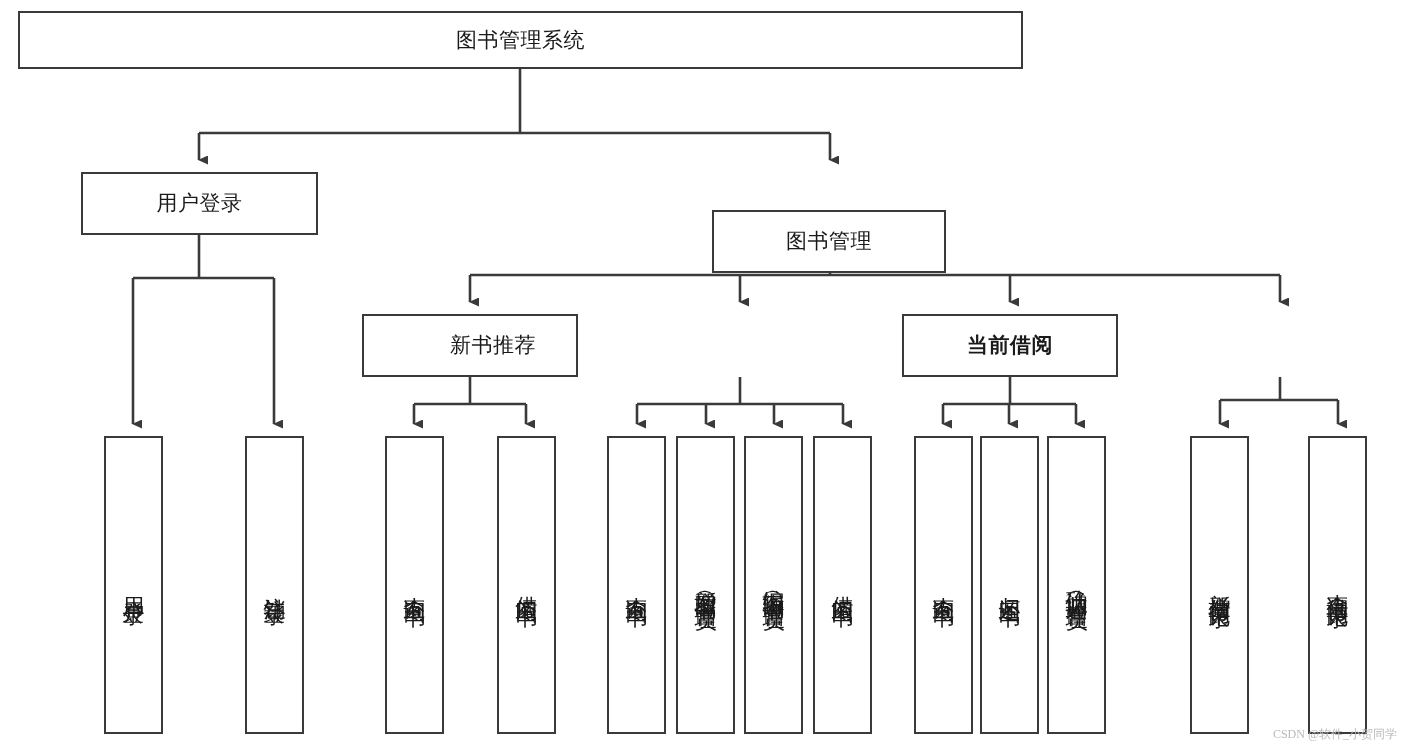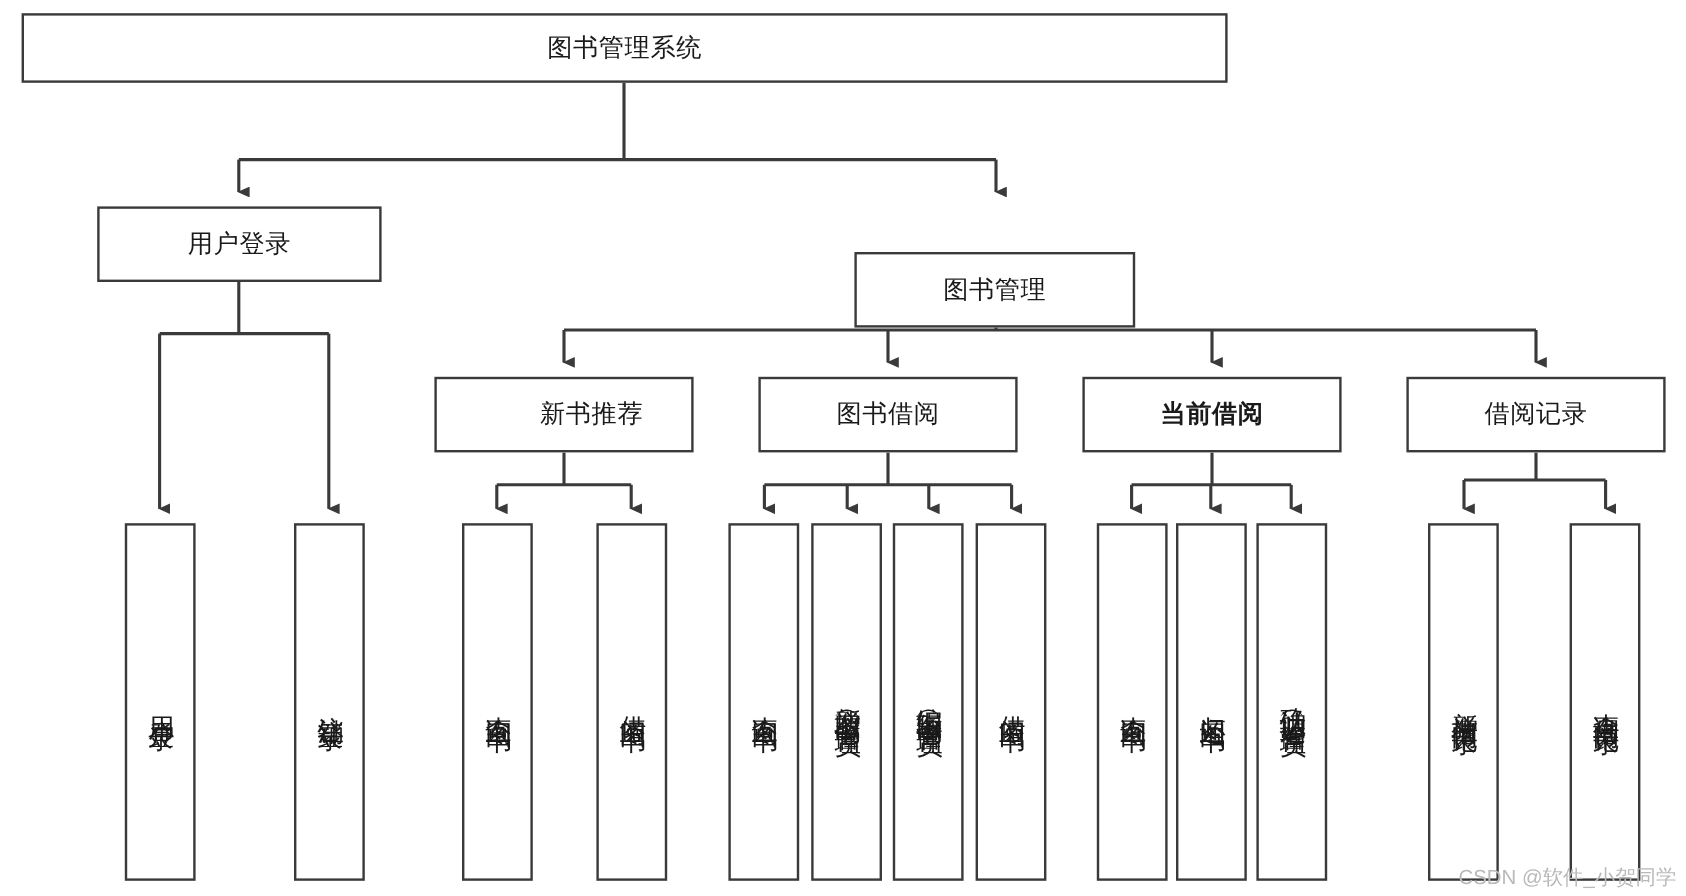--- a/index.html
+++ b/index.html
@@ -57,25 +57,25 @@
     writing-mode: vertical-rl;
     text-orientation: upright;
     font-size: 22px;
     letter-spacing: 3px;
     line-height: 1.0;
   }
   .watermark {
     position: absolute;
     right: 8px;
     bottom: 4px;
-    font-size: 17px;
+    font-size: 12px;
     color: #b9b9b9;
     z-index: 5;
     white-space: nowrap;
-    font-family: Liberation Sans, sans-serif;
+    font-family: Liberation Serif, serif;
   }
 </style>
 </head>
 <body>
 
 <div id="diagram-root">
 
   <svg class="connectors" viewBox="0 0 1405 747" xmlns="http://www.w3.org/2000/svg">
     <defs>
       <marker id="arrowhead" markerWidth="9" markerHeight="10" refX="4.5" refY="9" orient="auto" markerUnits="userSpaceOnUse">
@@ -133,28 +133,22 @@
   <div class="node horizontal" style="left:81px; top:172px; width:237px; height:63px;">
     <span class="node-label">用户登录</span>
   </div>
   <div class="node horizontal" style="left:712px; top:170px; width:234px; height:63px;margin-top:40px;">
     <span class="node-label">图书管理</span>
   </div>
 
   <div class="node horizontal" style="left:362px; top:314px; width:216px; height:63px;padding-left:46px;">
     <span class="node-label">新书推荐</span>
   </div>
-  <div class="node horizontal" style="left:632px; top:314px; width:216px; height:63px;">
-    <span class="node-label">图书借阅</span>
-  </div>
   <div class="node horizontal" style="left:902px; top:314px; width:216px; height:63px;font-weight:bold;">
     <span class="node-label">当前借阅</span>
-  </div>
-  <div class="node horizontal" style="left:1172px; top:314px; width:216px; height:63px;">
-    <span class="node-label">借阅记录</span>
   </div>
 
   <div class="node vertical" style="left:104px; top:436px; width:59px; height:298px;">
     <span class="node-label">用户登录</span>
   </div>
   <div class="node vertical" style="left:245px; top:436px; width:59px; height:298px;">
     <span class="node-label">注销登录</span>
   </div>
 
   <div class="node vertical" style="left:385px; top:436px; width:59px; height:298px;">

